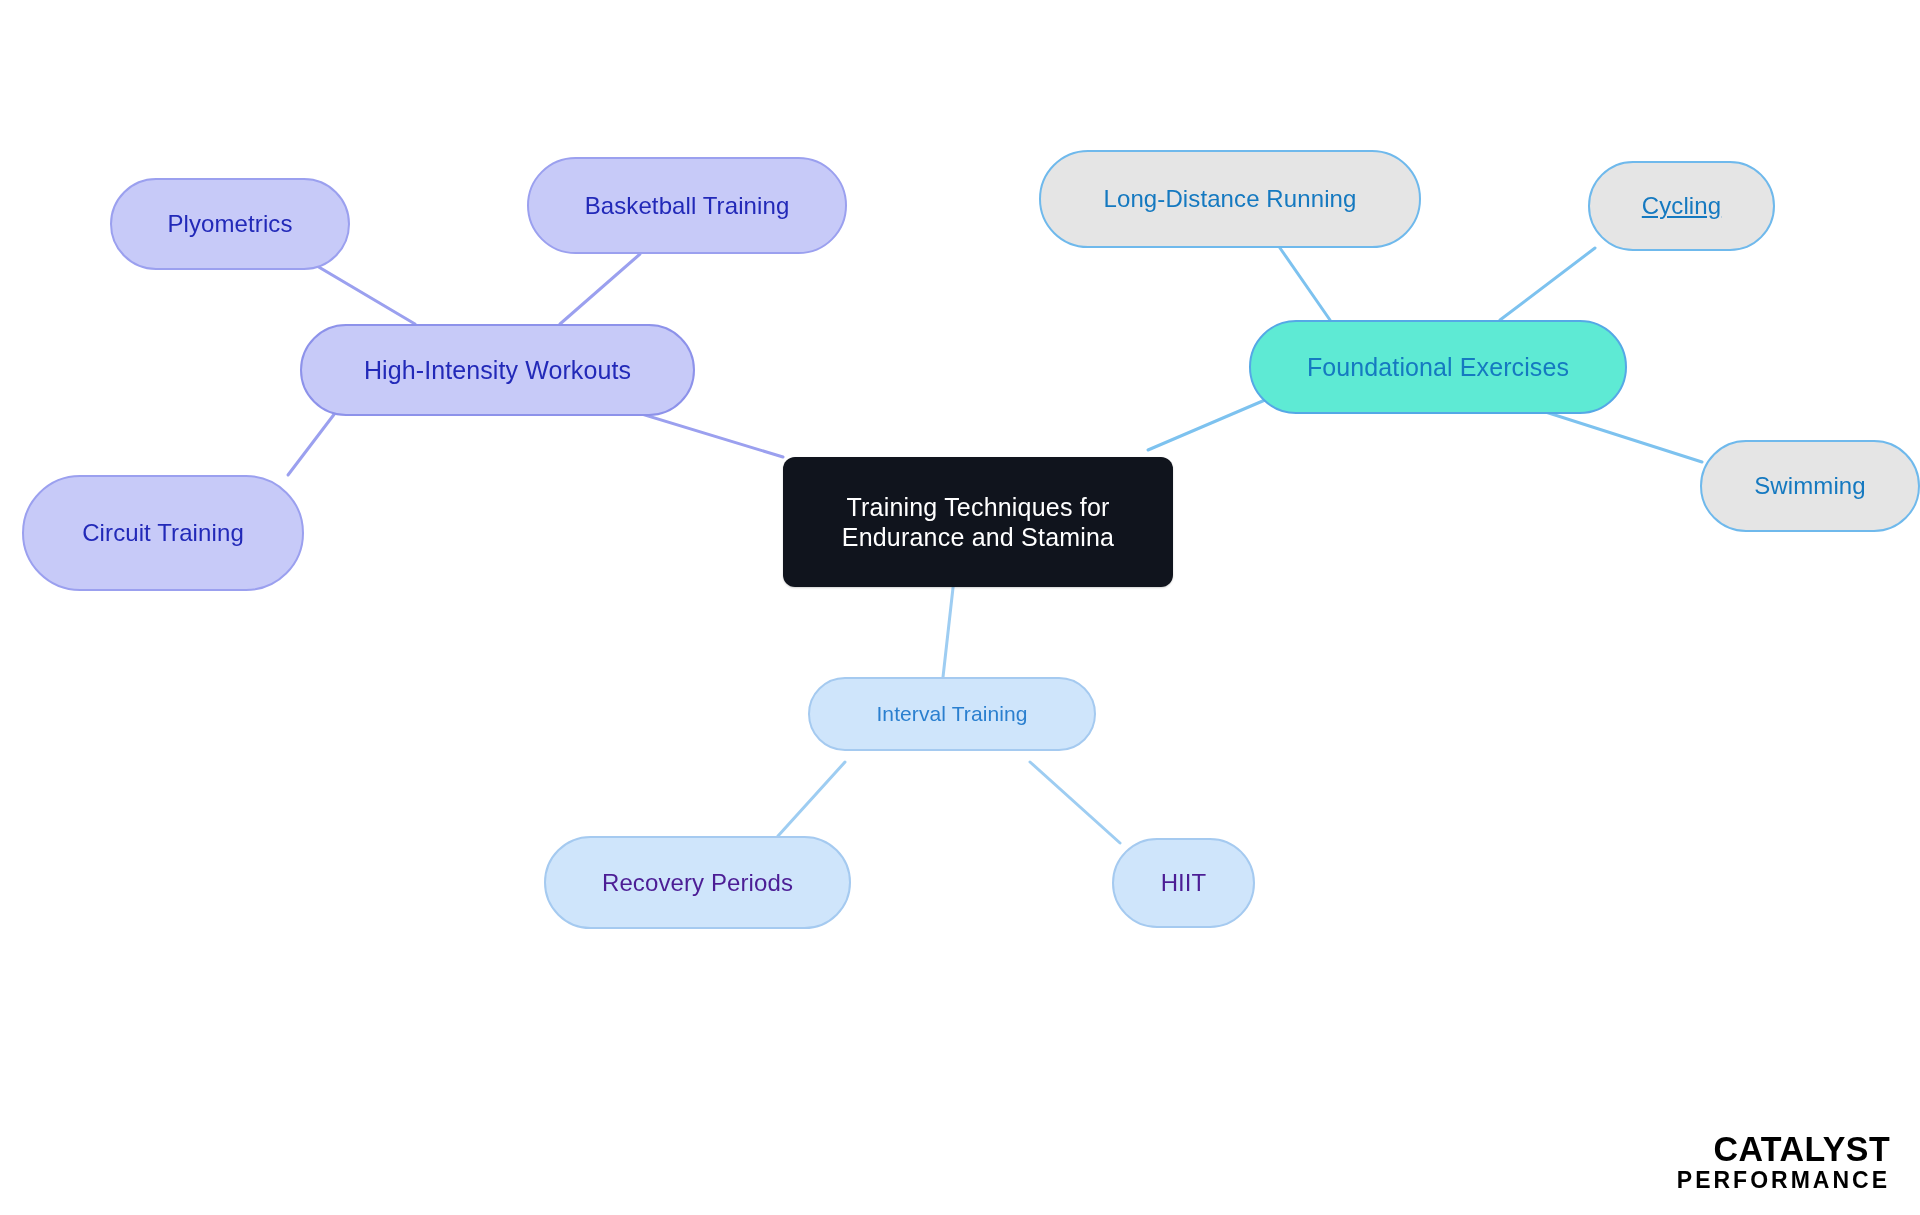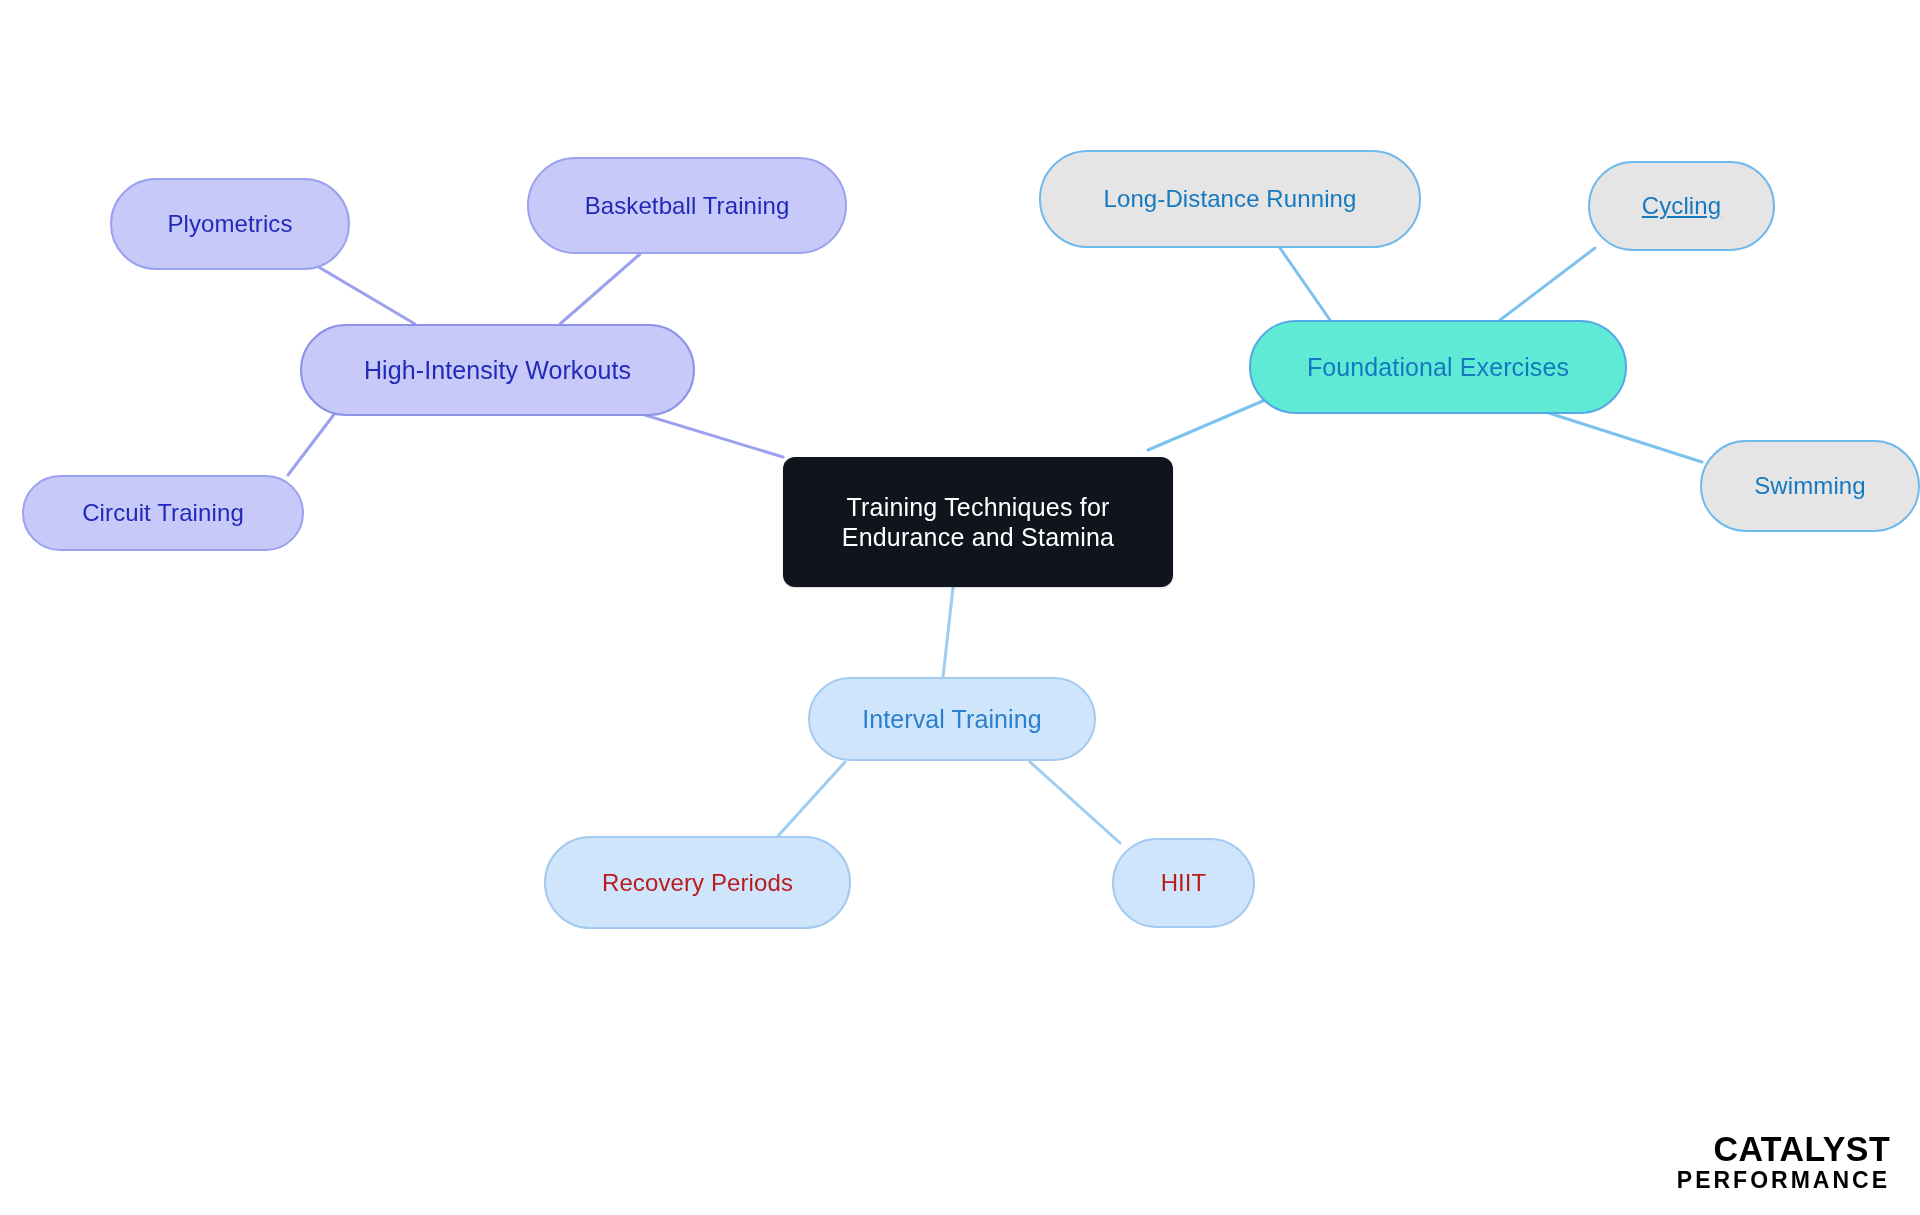--- a/index.html
+++ b/index.html
@@ -82,21 +82,21 @@
 
   .node.branch-lightblue {
     background: #cfe5fb;
     border-color: #a5caf0;
     color: #2a7fcf;
   }
 
   .node.leaf-lightblue {
     background: #cfe5fb;
     border-color: #a5caf0;
-    color: #b91c1c;
+    color: #4c1d95;
   }
 
   #logo {
     position: absolute;
     right: 30px;
     bottom: 22px;
     text-align: right;
     color: #000000;
     user-select: none;
     margin-left: 12px;
@@ -137,26 +137,26 @@
       <line x1="845" y1="762" x2="778" y2="836" stroke="#9ecdf2" stroke-width="3" stroke-linecap="round"></line>
       <line x1="1030" y1="762" x2="1120" y2="843" stroke="#9ecdf2" stroke-width="3" stroke-linecap="round"></line>
     </svg>
 
   <div id="nodes">
       <div class="node root" style="left: 783px; top: 457px; width: 390px; height: 130px; font-size: 25px;"><span>Training Techniques for
 Endurance and Stamina</span></div>
       <div class="node branch-purple" style="left: 300px; top: 324px; width: 395px; height: 92px; font-size: 25px;"><span>High-Intensity Workouts</span></div>
       <div class="node leaf-purple" style="left: 110px; top: 178px; width: 240px; height: 92px; font-size: 24px;"><span>Plyometrics</span></div>
       <div class="node leaf-purple" style="left: 527px; top: 157px; width: 320px; height: 97px; font-size: 24px;"><span>Basketball Training</span></div>
-      <div class="node leaf-purple" style="left: 22px; top: 475px; width: 282px; height: 76px; font-size: 24px;"><span>Circuit Training</span></div>
+      <div class="node leaf-purple" style="left: 22px; top: 475px; width: 282px; height: 116px; font-size: 24px;"><span>Circuit Training</span></div>
       <div class="node branch-blue" style="left: 1249px; top: 320px; width: 378px; height: 94px; font-size: 25px;"><span>Foundational Exercises</span></div>
       <div class="node leaf-blue" style="left: 1039px; top: 150px; width: 382px; height: 98px; font-size: 24px;"><span>Long-Distance Running</span></div>
       <div class="node leaf-blue" style="left: 1588px; top: 161px; width: 187px; height: 90px; font-size: 24px; text-decoration: underline;"><span>Cycling</span></div>
       <div class="node leaf-blue" style="left: 1700px; top: 440px; width: 220px; height: 92px; font-size: 24px;"><span>Swimming</span></div>
-      <div class="node branch-lightblue" style="left: 808px; top: 677px; width: 288px; height: 84px; font-size: 25px;"><span>Interval Training</span></div>
+      <div class="node branch-lightblue" style="left: 808px; top: 677px; width: 288px; height: 74px; font-size: 21px;"><span>Interval Training</span></div>
       <div class="node leaf-lightblue" style="left: 544px; top: 836px; width: 307px; height: 93px; font-size: 24px;"><span>Recovery Periods</span></div>
       <div class="node leaf-lightblue" style="left: 1112px; top: 838px; width: 143px; height: 90px; font-size: 24px;"><span>HIIT</span></div>
     </div>
 
   <div id="logo">
     <div class="logo-top">CATALYST</div>
     <div class="logo-bottom">PERFORMANCE</div>
   </div>
 
 </div>

